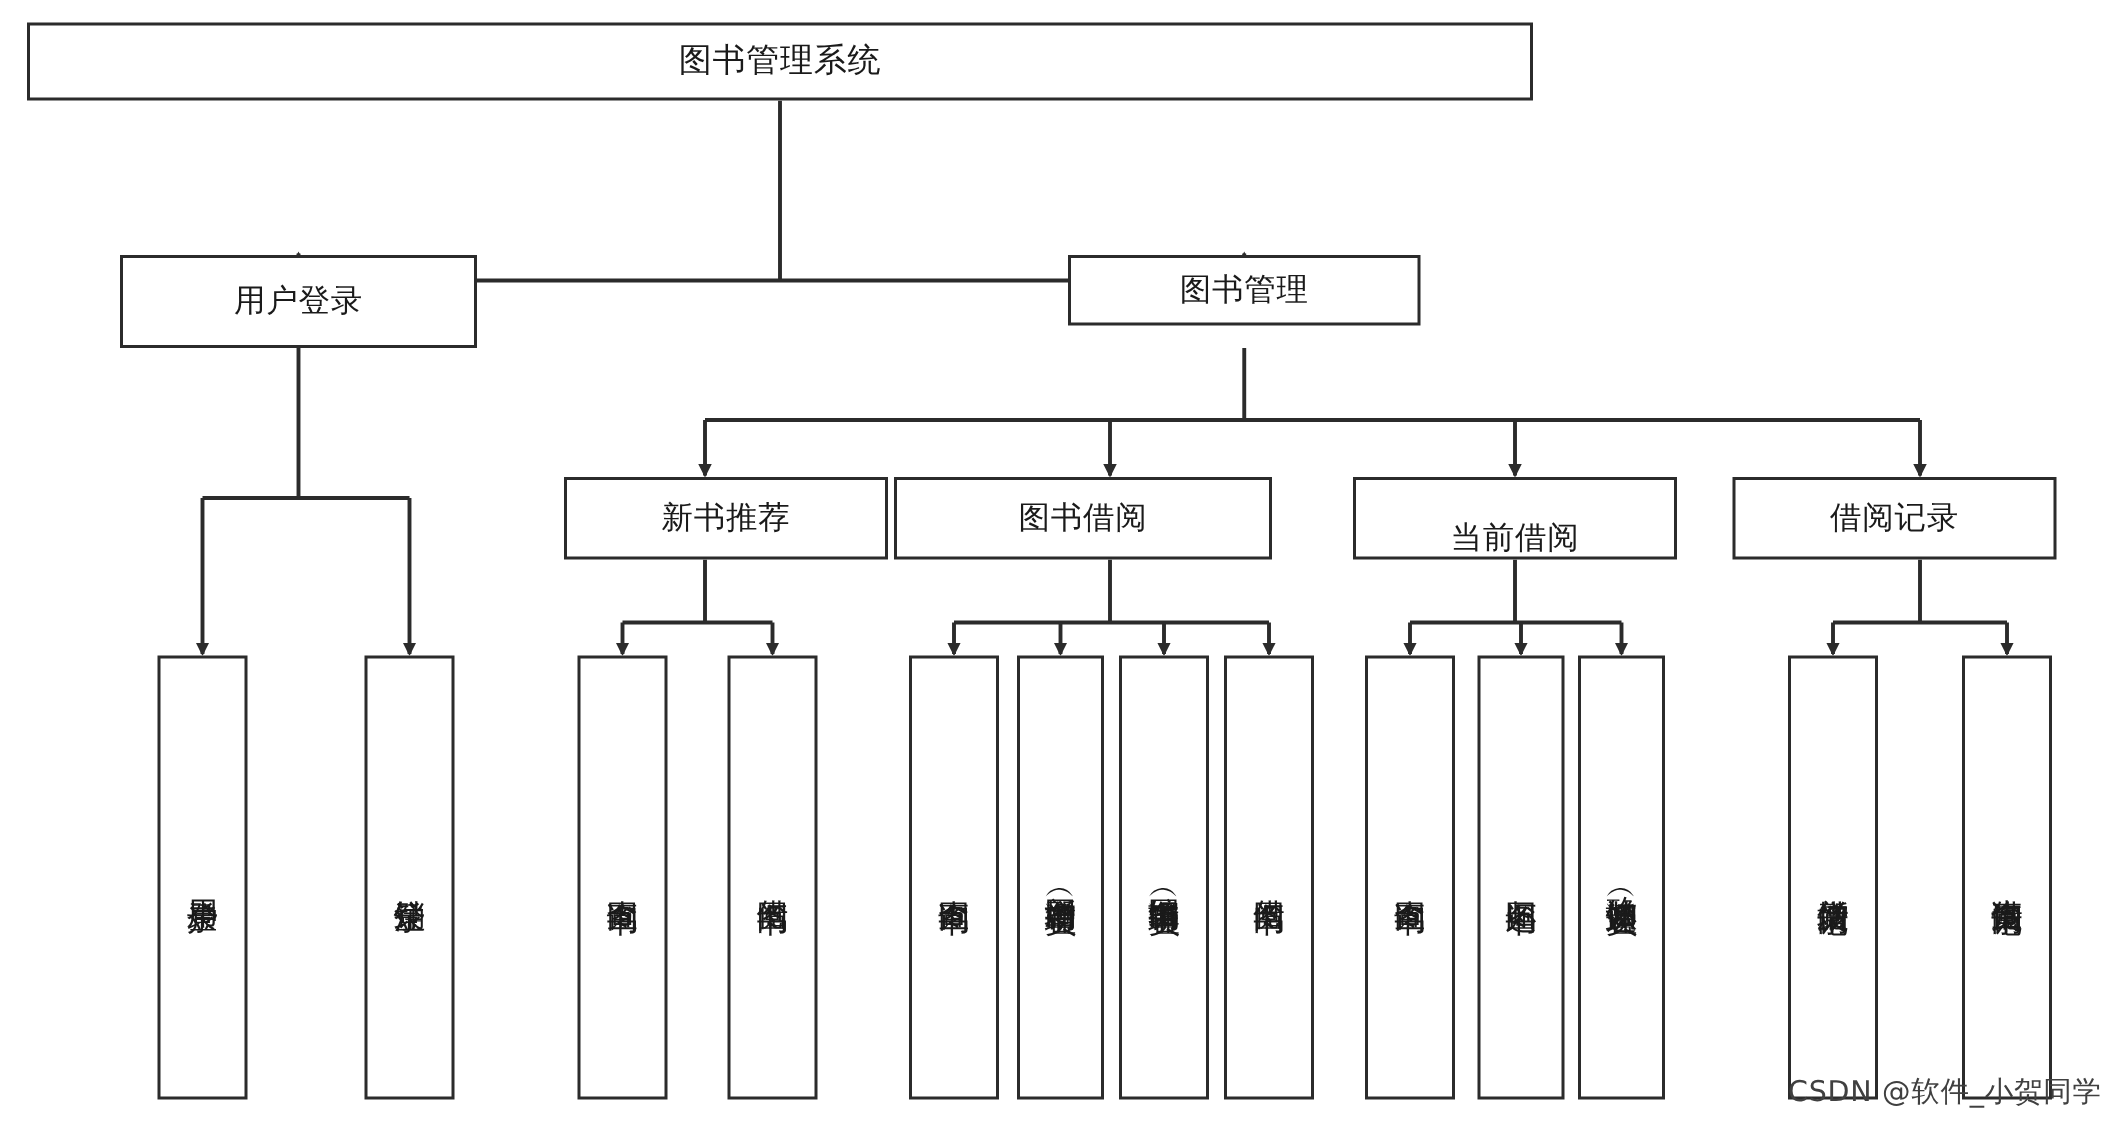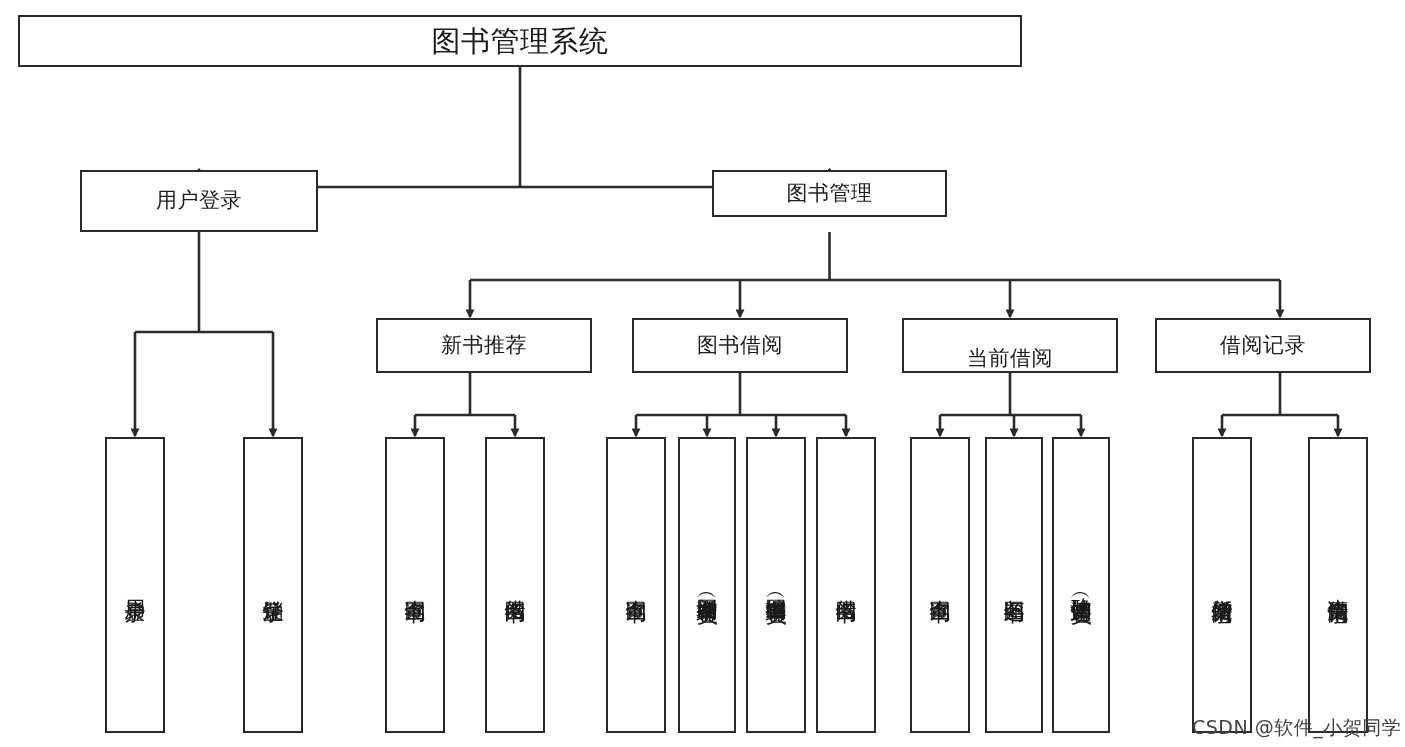--- a/index.html
+++ b/index.html
@@ -41,21 +41,21 @@
     text-align: center;
     line-height: 1.12;
     letter-spacing: 0.5px;
   }
   
   .node.horiz .node-label {
     font-size: 21px;
     writing-mode: horizontal-tb;
   }
   .node.root .node-label {
-    font-size: 29px;
+    font-size: 22px;
   }
   
   .node.vert {
     align-items: center;
     justify-content: center;
     padding: 4px 0;
   }
   .node.vert .node-label {
     writing-mode: vertical-rl;
     text-orientation: upright;
@@ -126,21 +126,21 @@
       </div>
       <div class="node horiz" style="left: 80px; top: 170px; width: 238px; height: 62px;">
         <span class="node-label">用户登录</span>
       </div>
       <div class="node horiz" style="left: 712px; top: 170px; width: 235px; height: 47px;">
         <span class="node-label">图书管理</span>
       </div>
       <div class="node horiz" style="left: 376px; top: 318px; width: 216px; height: 55px;">
         <span class="node-label">新书推荐</span>
       </div>
-      <div class="node horiz" style="left: 632px; top: 318px; width: 216px; height: 55px;">
+      <div class="node horiz" style="left: 596px; top: 318px; width: 252px; height: 55px;">
         <span class="node-label">图书借阅</span>
       </div>
       <div class="node horiz" style="left: 902px; top: 318px; width: 216px; height: 55px; align-items: flex-end;">
         <span class="node-label">当前借阅</span>
       </div>
       <div class="node horiz" style="left: 1155px; top: 318px; width: 216px; height: 55px;">
         <span class="node-label">借阅记录</span>
       </div>
       <div class="node vert" style="left: 105px; top: 437px; width: 60px; height: 296px;">
         <span class="node-label">用户登录</span>

